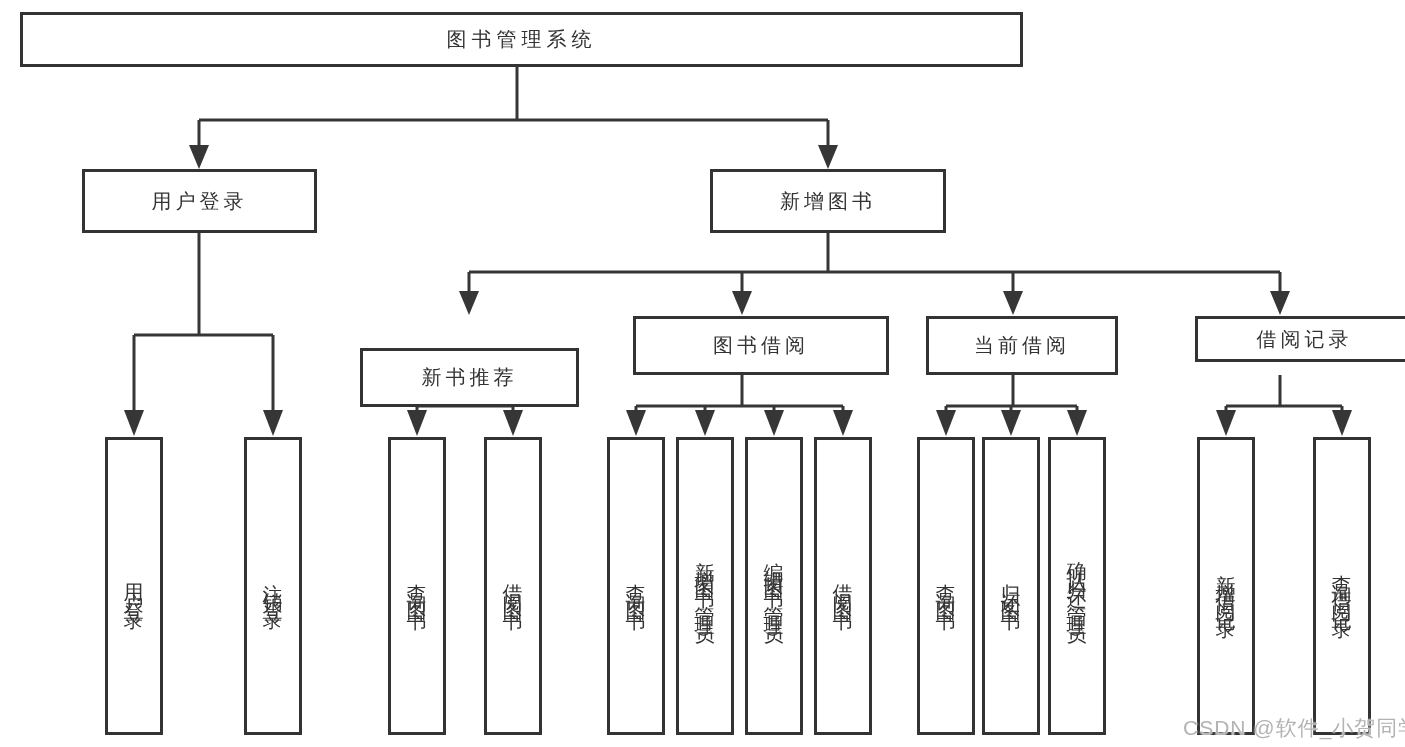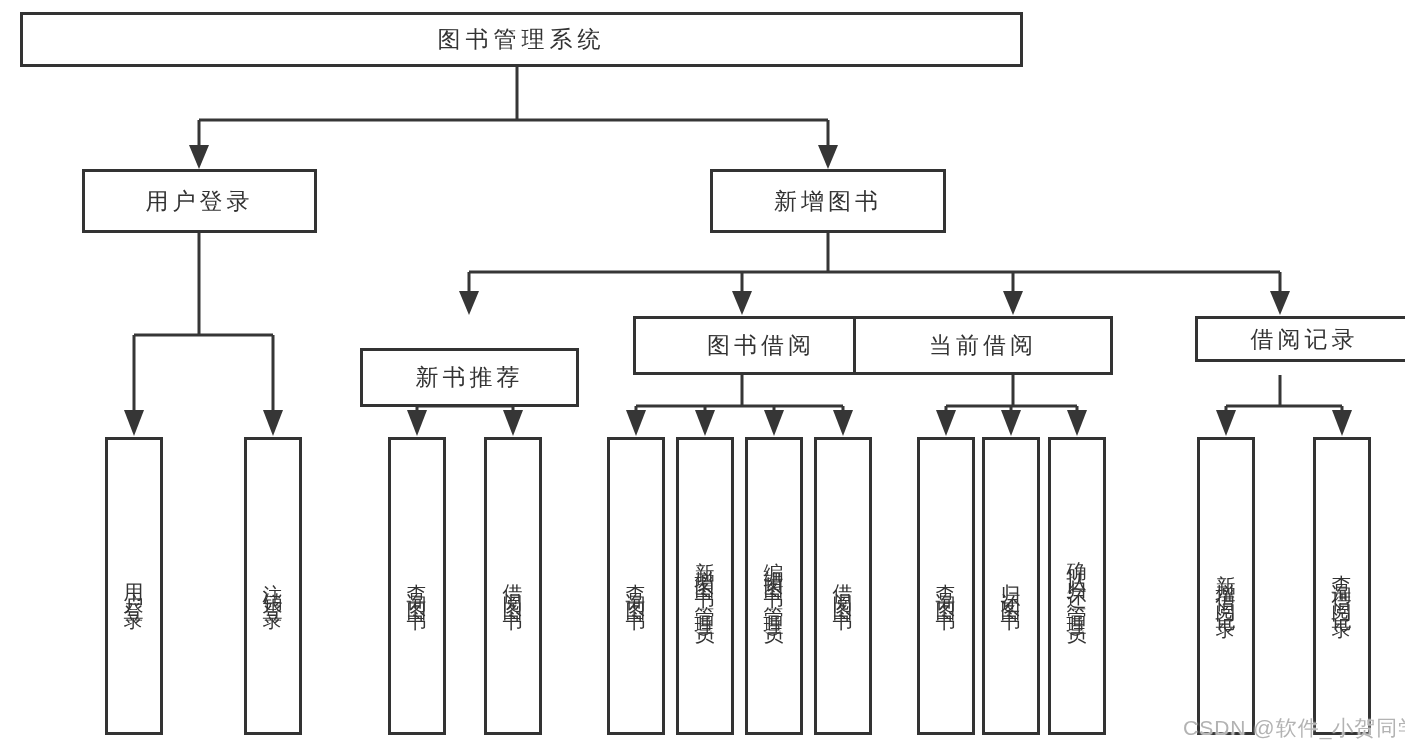--- a/index.html
+++ b/index.html
@@ -35,21 +35,21 @@
     position: absolute;
     box-sizing: border-box;
     border: 3px solid #333333;
     background: #ffffff;
     display: flex;
     align-items: center;
     justify-content: center;
     color: #333333;
   }
   .hnode {
-    font-size: 23px;
+    font-size: 20px;
     letter-spacing: 4px;
     white-space: nowrap;
   }
   .root {
     left: 20px; top: 12px; width: 1003px; height: 55px;
     letter-spacing: 5px;
   }
   .leaf {
     top: 437px;
     width: 58px;
@@ -140,21 +140,21 @@
   <div class="node hnode" style="left:710px; top:169px; width:236px; height:64px;">
     <span>新增图书</span>
   </div>
 
   <div class="node hnode" style="left:360px; top:316px; width:219px; height:59px;margin-top:32px;">
     <span>新书推荐</span>
   </div>
   <div class="node hnode" style="left:633px; top:316px; width:256px; height:59px;">
     <span>图书借阅</span>
   </div>
-  <div class="node hnode" style="left:853px; top:316px; width:260px; height:59px;">
+  <div class="node hnode" style="left:926px; top:316px; width:192px; height:59px;">
     <span>当前借阅</span>
   </div>
   <div class="node hnode" style="left:1195px; top:316px; width:219px; height:46px;">
     <span>借阅记录</span>
   </div>
 
   <div class="node leaf" style="left:105px;">
     <span>用户登录</span>
   </div>
   <div class="node leaf" style="left:244px;">

